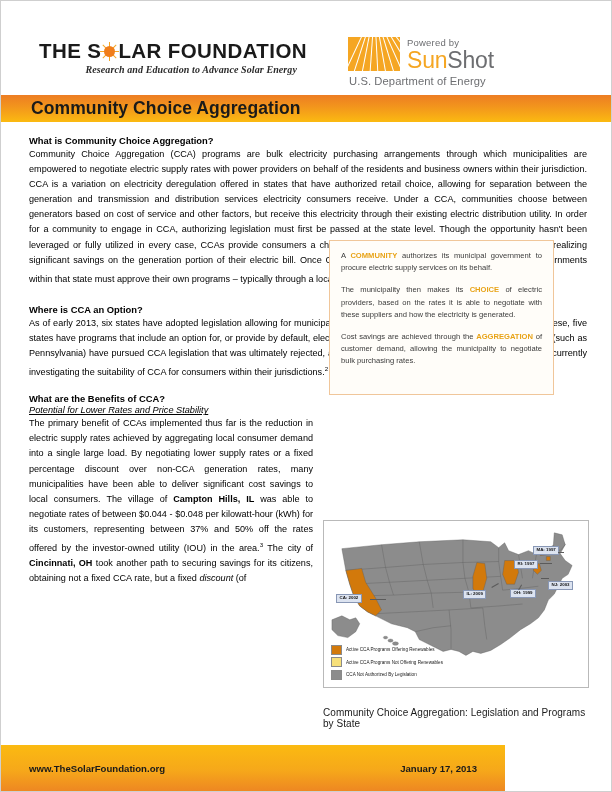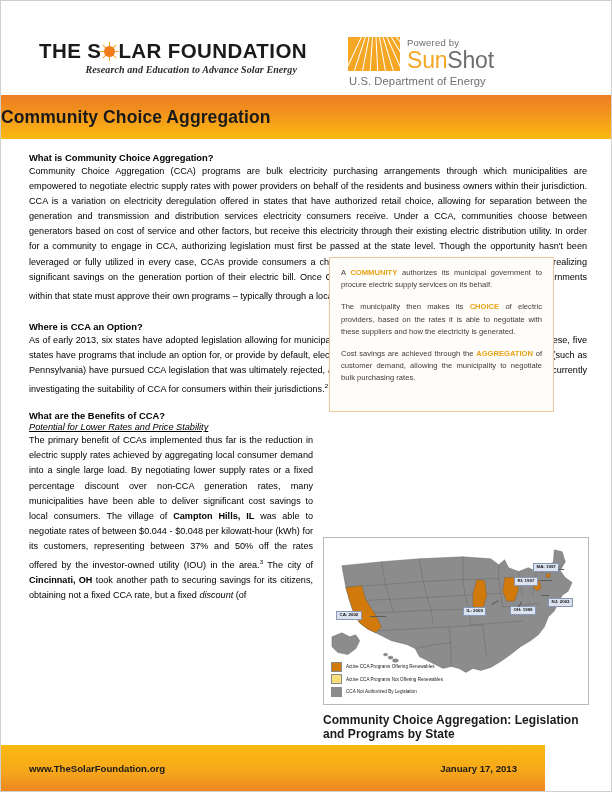--- a/index.html
+++ b/index.html
@@ -129,24 +129,25 @@
     font-size: 11.2px;
     color: #6d6e71;
     margin-top: 2px;
     margin-left: 1px;
     letter-spacing: 0.1px;
     white-space: nowrap;
   }
 
   
   .title-bar {
-    height: 44px;
+    height: 27px;
     background: linear-gradient(to bottom, #ED7D23 0%, #F3961C 45%, #FBBA11 100%);
     display: flex;
     align-items: center;
+    padding-left: 30px;
     box-sizing: border-box;
   }
   .title-bar h1 {
     margin: 0;
     font-size: 17.5px;
     font-weight: bold;
     color: #1a1a1a;
     letter-spacing: 0.1px;
   }
 
@@ -260,32 +261,32 @@
     border: 0.6px solid #8a8a8a;
     margin-right: 4px;
     flex: none;
   }
   .legend-row span {
     font-size: 4.6px;
     color: #1a1a1a;
     white-space: nowrap;
   }
   .fig-caption {
-    margin-top: 8px;
-    font-size: 12px;
-    font-weight: bold;
+    margin-top: 19px;
+    font-size: 10px;
+    font-weight: normal;
     color: #1a1a1a;
     letter-spacing: 0.05px;
   }
 
   
   .footer {
     position: absolute;
     left: 0; bottom: 0;
-    width: 544px;
+    width: 504px;
     height: 46px;
     background: linear-gradient(to bottom, #FBBA11 0%, #F6A81A 55%, #EE8722 100%);
     display: flex;
     align-items: center;
     justify-content: space-between;
     padding: 0 28px 0 28px;
     box-sizing: border-box;
   }
   .footer div {
     font-size: 9.6px;

